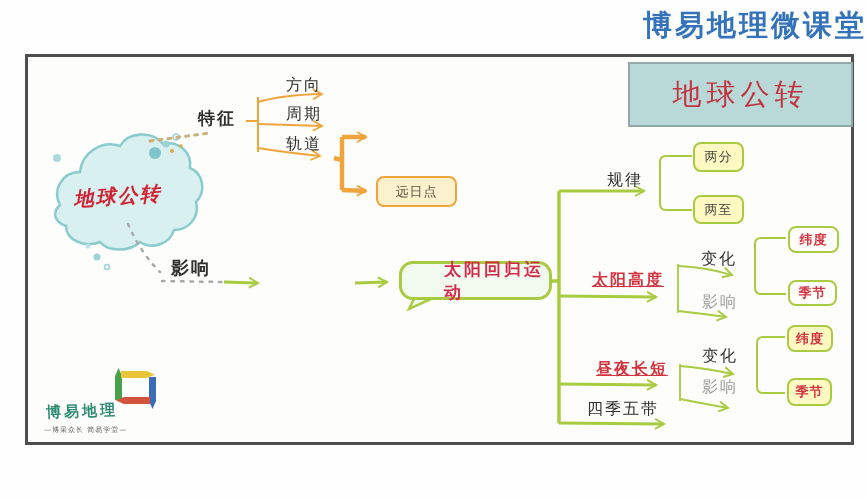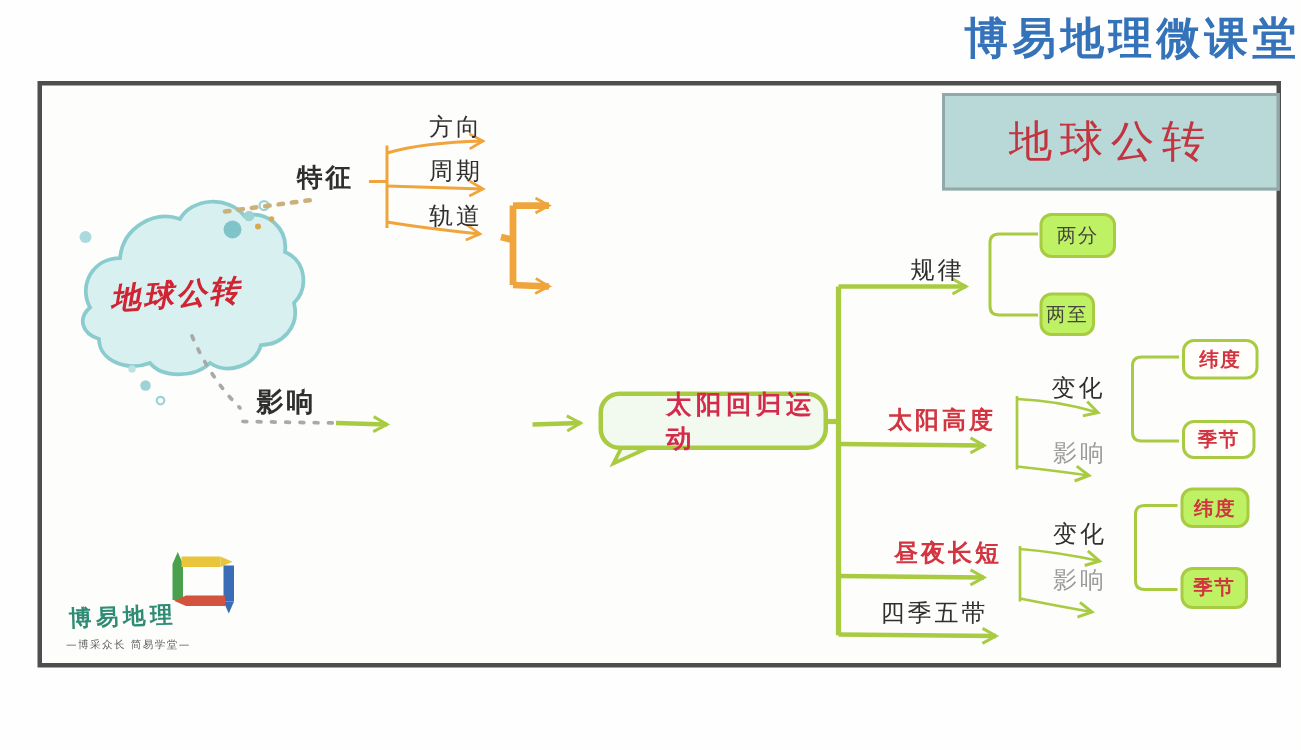--- a/index.html
+++ b/index.html
@@ -12,27 +12,27 @@
   svg.overlay{position:absolute;left:0;top:0;width:867px;height:500px;}
   .titlebox{position:absolute;left:628px;top:62px;width:225px;height:65px;
     background:#b9d8d8;border:2px solid #93a8a8;box-sizing:border-box;
     display:flex;align-items:center;justify-content:center;
     font-size:29px;color:#c23540;letter-spacing:5px;}
   .cloud-label{position:absolute;left:50px;top:183px;width:135px;text-align:center;
     color:#cf2433;font-weight:bold;font-size:20px;letter-spacing:2px;
     transform:rotate(-4deg);font-style:italic;}
   .lbl{position:absolute;color:#2f2f2f;font-size:16px;white-space:nowrap;letter-spacing:2px;}
   .lbl.bold{font-weight:bold;}
-  .lbl.red{color:#d23440;font-weight:bold;}
+  .lbl.red{color:#d23440;font-weight:bold;text-decoration:underline;}
   .lbl.gray{color:#9b9b9b;}
   .box{position:absolute;box-sizing:border-box;display:flex;align-items:center;justify-content:center;
     font-size:13px;letter-spacing:1px;border-radius:8px;white-space:nowrap;}
   .box-cream{background:#fbf2cd;border:2.5px solid #f0a43c;color:#5d5242;}
   .box-gold{background:#f4b934;border:2.5px solid #a8cb42;color:#a13a2a;font-weight:bold;}
-  .box-yg{background:#bef264;border:2px solid #a8cb42;color:#45453d;}
+  .box-yg{background:#fef9c3;border:2px solid #a8cb42;color:#45453d;}
   .box-yg.red-text{color:#d23440;font-weight:bold;}
   .box-white{background:#fffefb;border:2px solid #a8cb42;color:#d23440;font-weight:bold;}
   .bubble{position:absolute;left:399px;top:261px;width:153px;height:39px;box-sizing:border-box;
     background:#f2faf0;border:3px solid #a8cb42;border-radius:14px;
     display:flex;align-items:center;justify-content:center;
     color:#d42b4c;font-weight:bold;font-size:17px;letter-spacing:3px;padding-left:42px;}
   .logo-name{position:absolute;left:46px;top:402px;font-size:15px;font-weight:bold;
     color:#2e8b74;letter-spacing:3px;transform:rotate(-2deg);}
   .logo-tagline{position:absolute;left:44px;top:425px;font-size:7px;color:#5a5a5a;letter-spacing:1px;}
 </style>
@@ -121,27 +121,28 @@
   </svg>
 
   <div class="titlebox">地球公转</div>
 
   <div class="cloud-label">地球公转</div>
 
   <div class="lbl bold" style="left:198px;top:107px;font-size:17px;">特征</div>
   <div class="lbl" style="left:286px;top:75px;">方向</div>
   <div class="lbl" style="left:286px;top:104px;">周期</div>
   <div class="lbl" style="left:286px;top:134px;">轨道</div>
+  <div class="box box-cream" style="left:376px;top:176px;width:81px;height:31px;">远日点</div>
 
   <div class="lbl bold" style="left:171px;top:256px;font-size:18px;">影响</div>
   <div class="bubble">太阳回归运动</div>
 
   <div class="lbl" style="left:607px;top:170px;">规律</div>
   <div class="box box-yg" style="left:693px;top:142px;width:51px;height:30px;">两分</div>
-  <div class="box box-yg" style="left:693px;top:195px;width:37px;height:29px;">两至</div>
+  <div class="box box-yg" style="left:693px;top:195px;width:51px;height:29px;">两至</div>
 
   <div class="lbl red" style="left:592px;top:270px;">太阳高度</div>
   <div class="lbl" style="left:701px;top:249px;">变化</div>
   <div class="lbl gray" style="left:702px;top:292px;">影响</div>
   <div class="box box-white" style="left:788px;top:226px;width:51px;height:27px;">纬度</div>
   <div class="box box-white" style="left:788px;top:280px;width:49px;height:26px;">季节</div>
 
   <div class="lbl red" style="left:596px;top:359px;">昼夜长短</div>
   <div class="lbl" style="left:702px;top:346px;">变化</div>
   <div class="lbl gray" style="left:702px;top:377px;">影响</div>

